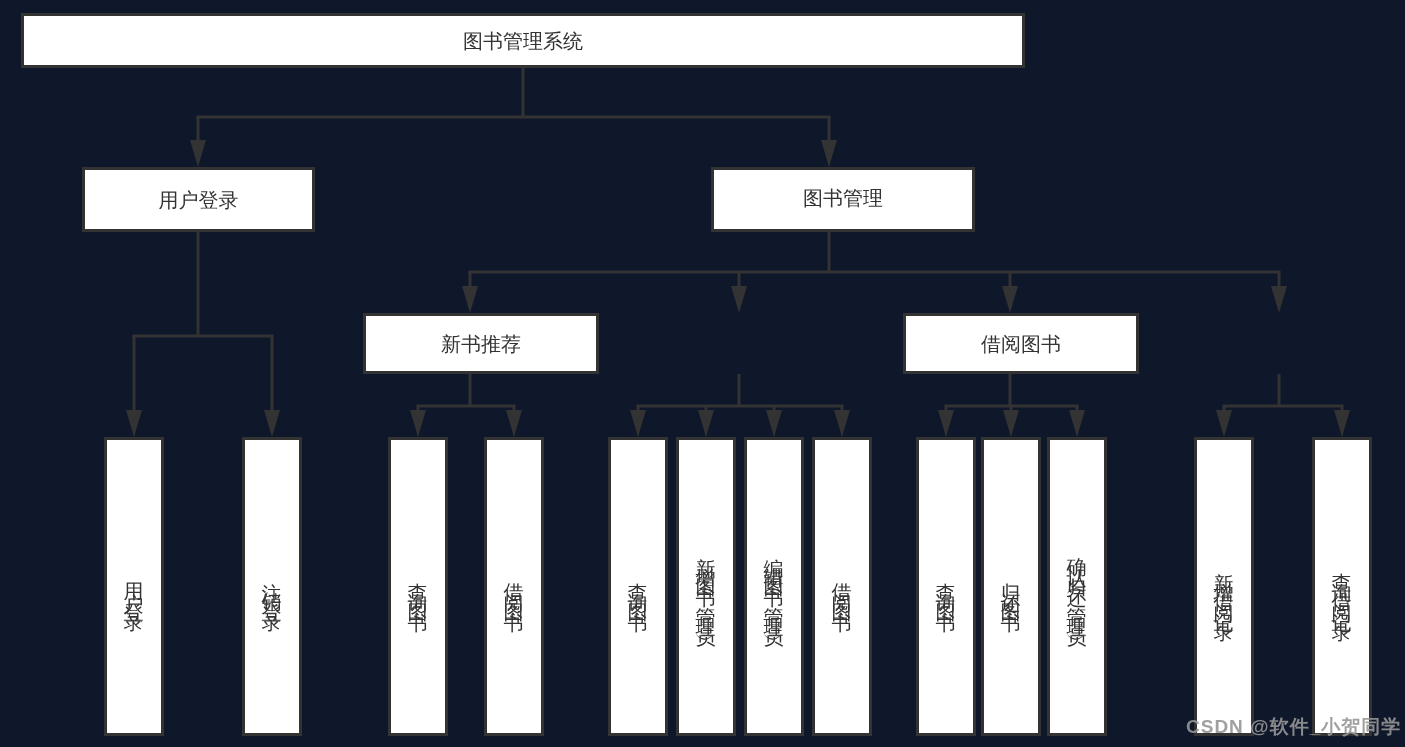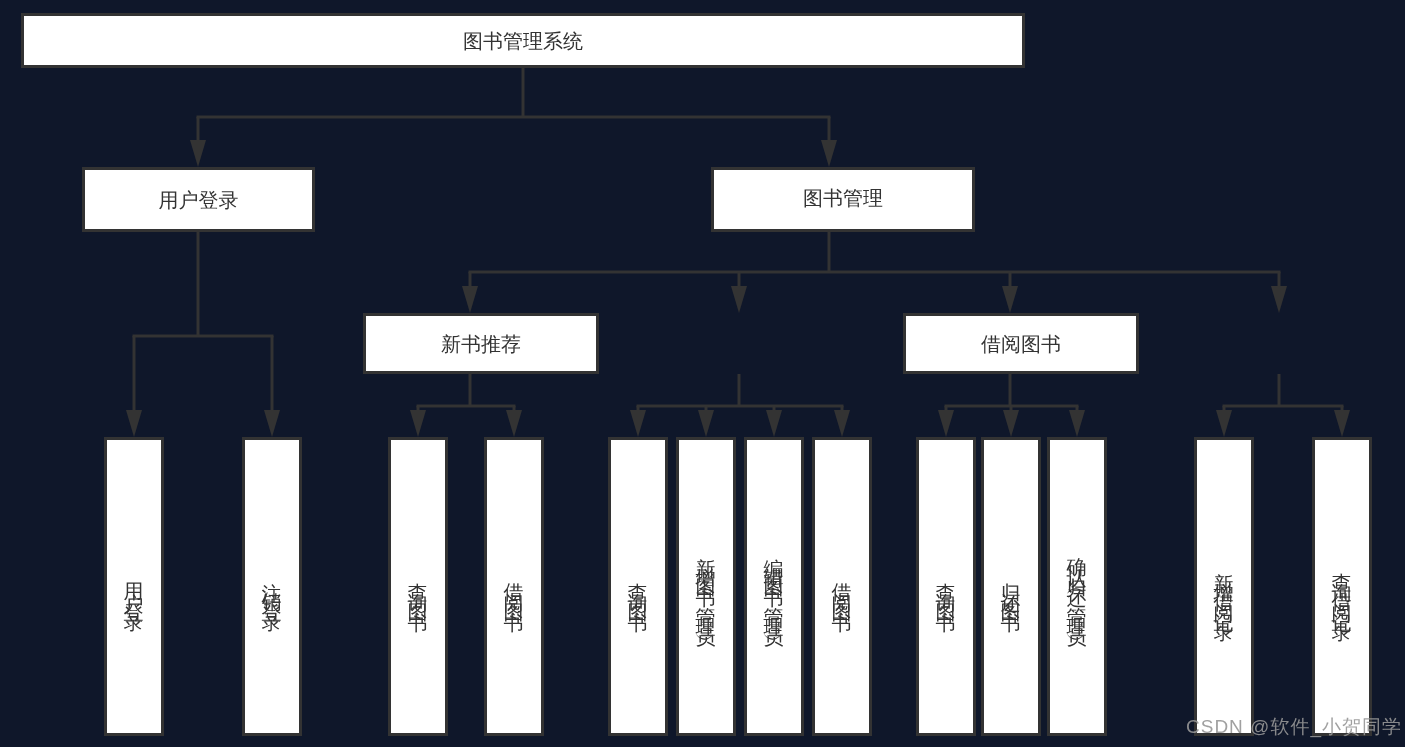--- a/index.html
+++ b/index.html
@@ -61,20 +61,21 @@
   .lf-13 { left: 1312px; }
   .watermark {
     position: absolute;
     left: 1186px;
     top: 714px;
     font-size: 19px;
     color: rgba(150,150,150,0.9);
     letter-spacing: 1px;
     z-index: 5;
     white-space: nowrap;
+    font-weight: bold;
   }
 </style>
 </head>
 <body>
 
 <div id="stage">
 
   <svg id="connectors" viewBox="0 0 1405 747" xmlns="http://www.w3.org/2000/svg">
     <g stroke="#333333" stroke-width="3" fill="none">
 

